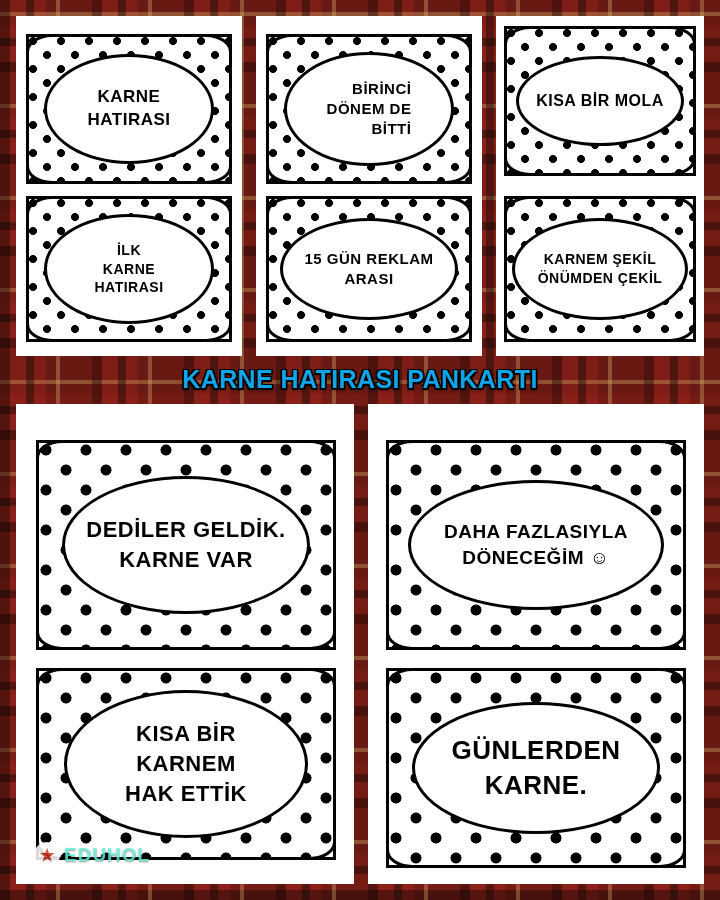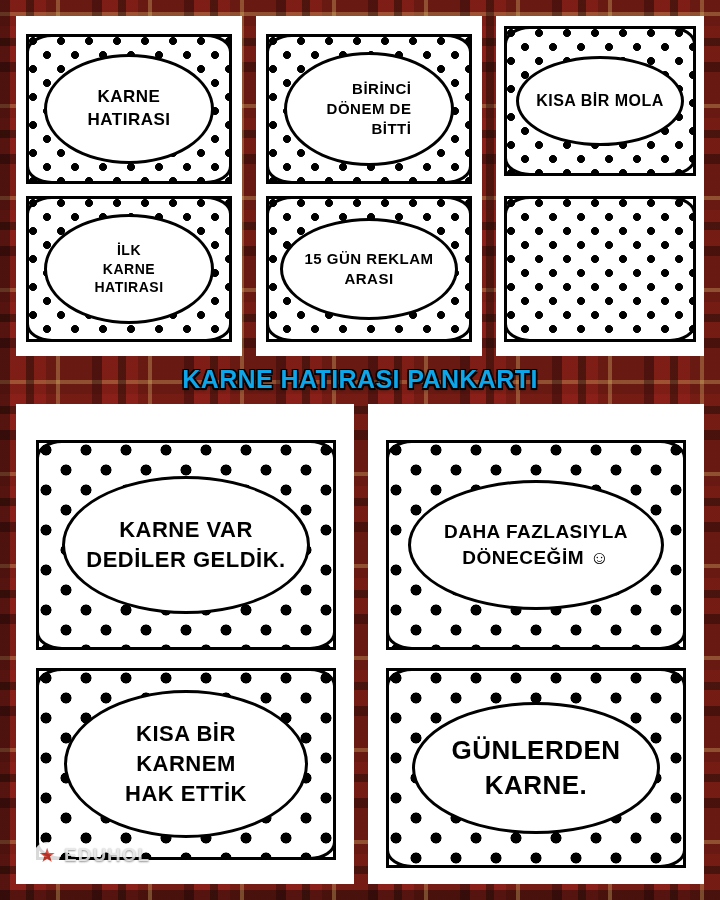--- a/index.html
+++ b/index.html
@@ -144,21 +144,21 @@
   #watermark .wm-badge {
     width: 26px; height: 26px;
     border-radius: 50%;
     background: #ffffff;
     color: #d33a2c;
     font-size: 17px;
     font-weight: bold;
     display: flex; align-items: center; justify-content: center;
   }
   #watermark .wm-text {
-    color: #e5e5e5;
+    color: #5eead4;
     font-size: 19px;
     font-weight: bold;
     letter-spacing: 1px;
     text-shadow: 0 1px 2px rgba(0,0,0,0.5);
   }
 </style>
 </head>
 <body>
 
 <div id="plaid"></div>
@@ -222,33 +222,39 @@
   <div class="oval" style="left:12px; top:30px; right:12px; bottom:30px;">
     <div class="text" style="font-size:16px;">
       <div>KISA BİR MOLA</div>
     </div>
   </div>
 </div>
 
 <div class="card" style="left:504px; top:196px; width:192px; height:146px;">
   <div class="dotframe small"></div>
   <div class="scallop"></div>
+  <div class="oval" style="left:8px; top:22px; right:8px; bottom:22px;">
+    <div class="text" style="font-size:14px;">
+      <div>KARNEM ŞEKİL</div>
+      <div>ÖNÜMDEN ÇEKİL</div>
+    </div>
+  </div>
 </div>
 
 <div id="banner">
   <div class="title">KARNE HATIRASI PANKARTI</div>
 </div>
 
 <div class="card" style="left:36px; top:440px; width:300px; height:210px;">
   <div class="dotframe"></div>
   <div class="scallop"></div>
   <div class="oval" style="left:26px; top:36px; right:26px; bottom:36px;">
     <div class="text" style="font-size:22px;">
+      <div>DEDİLER GELDİK.</div>
       <div>KARNE VAR</div>
-      <div>DEDİLER GELDİK.</div>
     </div>
   </div>
 </div>
 
 <div class="card" style="left:36px; top:668px; width:300px; height:192px;">
   <div class="dotframe"></div>
   <div class="scallop"></div>
   <div class="oval" style="left:28px; top:22px; right:28px; bottom:22px;">
     <div class="text" style="font-size:22px;">
       <div>KISA BİR</div>

